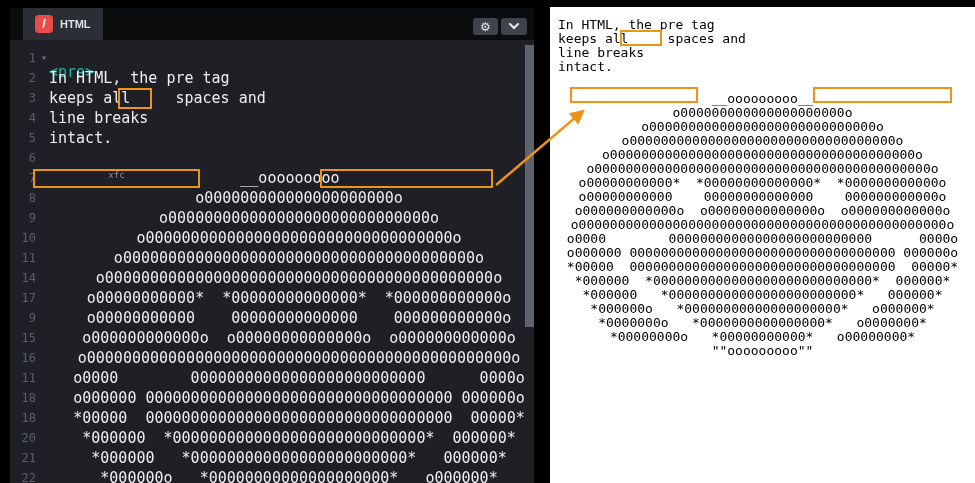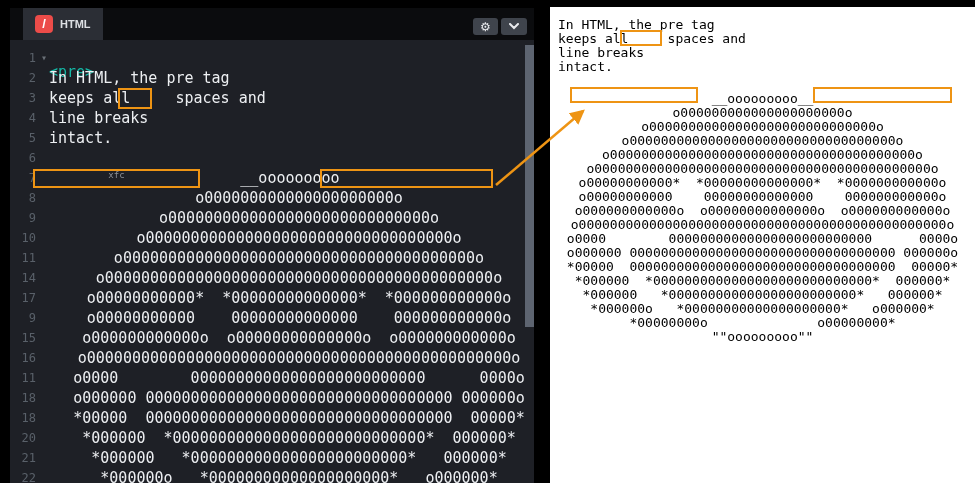--- a/index.html
+++ b/index.html
@@ -108,21 +108,22 @@
         <div class="art-row">o00000000000*  *00000000000000*  *000000000000o</div>
         <div class="art-row">o00000000000    00000000000000    000000000000o</div>
         <div class="art-row">o000000000000o  o00000000000000o  o000000000000o</div>
         <div class="art-row">o00000000000000000000000000000000000000000000000o</div>
         <div class="art-row">o0000        00000000000000000000000000      0000o</div>
         <div class="art-row">o000000 0000000000000000000000000000000000 000000o</div>
         <div class="art-row">*00000  0000000000000000000000000000000000  00000*</div>
         <div class="art-row">*000000  *0000000000000000000000000000*  000000*</div>
         <div class="art-row">*000000   *000000000000000000000000*   000000*</div>
         <div class="art-row">*000000o   *00000000000000000000*   o000000*</div>
-        <div class="art-row">*00000000o              o00000000*</div>
+        <div class="art-row">*0000000o   *0000000000000000*   o0000000*</div>
+        <div class="art-row">*00000000o   *00000000000*   o00000000*</div>
         <div class="art-row">""ooooooooo""</div>
       </div>
   </div>
 
   <div class="ann-box" style="left:118px;top:88px;width:34px;height:21px;"></div>
   <div class="ann-box" style="left:33px;top:169px;width:167px;height:19px;">
     <span class="ann-label">xfc</span>
   </div>
   <div class="ann-box" style="left:320px;top:169px;width:173px;height:19px;"></div>
   <div class="ann-box" style="left:620px;top:30px;width:42px;height:16px;"></div>

